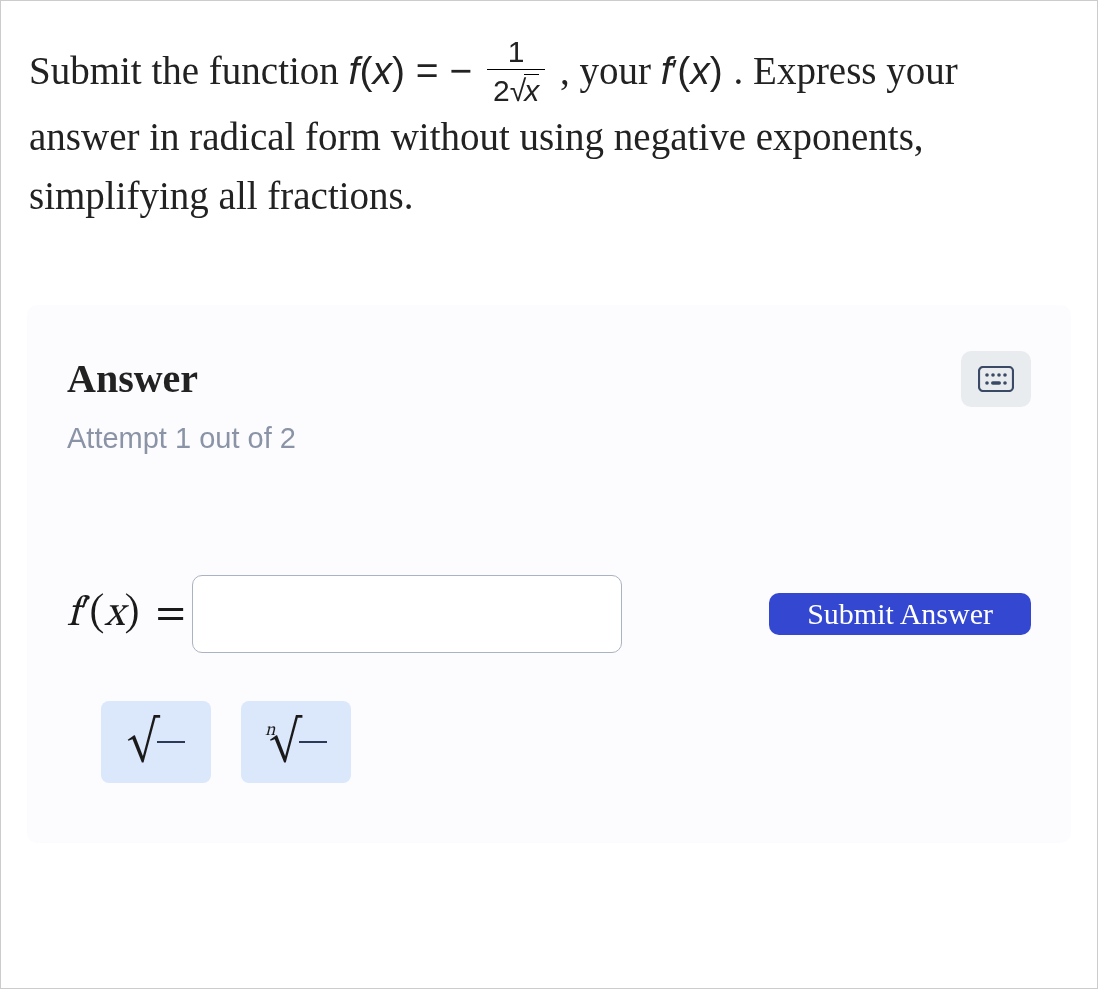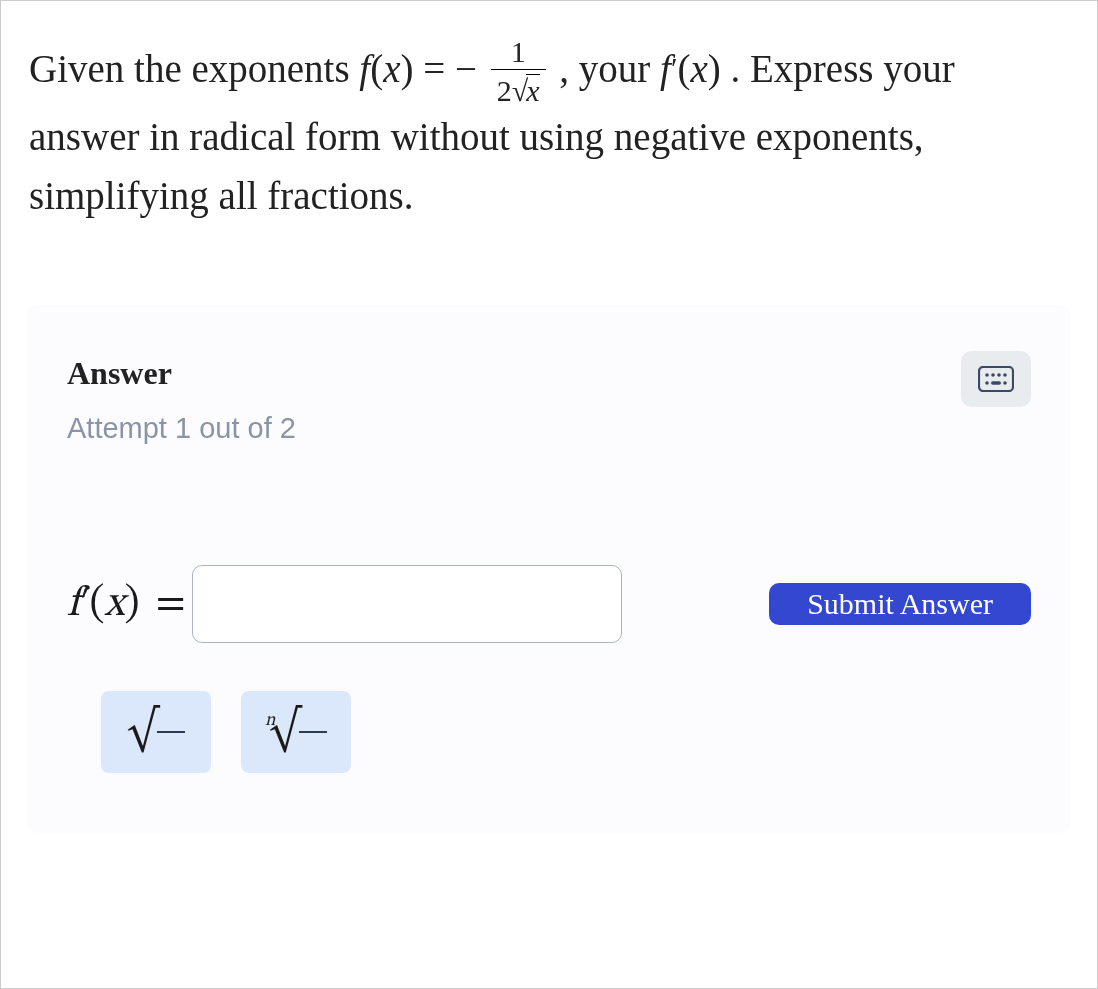--- a/index.html
+++ b/index.html
@@ -14,21 +14,21 @@
   }
   .question-area {
     padding: 38px 28px 20px 28px;
   }
   .question-text {
     font-size: 39px;
     line-height: 1.5;
     color: #222;
   }
   .math {
-    font-family: Liberation Serif, serif;
+    font-family: Liberation Sans, sans-serif;
     font-style: italic;
   }
   .paren { font-style: normal; }
   .frac {
     display: inline-block;
     vertical-align: middle;
     text-align: center;
     font-style: normal;
     font-size: 30px;
     position: relative;
@@ -64,21 +64,21 @@
   .answer-panel {
     margin: 60px 26px 0 26px;
     background: #fcfcfe;
     border-radius: 10px;
     padding: 50px 40px 60px 40px;
     position: relative;
   }
   .answer-heading {
     font-family: Georgia, serif;
     font-weight: 700;
-    font-size: 32px;
+    font-size: 40px;
     color: #222;
   }
   .attempt-text {
     font-family: Liberation Sans, sans-serif;
     font-size: 29px;
     color: #8a94a6;
     margin-top: 20px;
   }
   .keyboard-btn {
     position: absolute;
@@ -167,21 +167,21 @@
     position: relative;
     top: -12px;
     margin-right: -6px;
   }
 </style>
 </head>
 <body>
 
 <div class="question-area">
   <p class="question-text">
-    <span>Given the exponents </span>
+    <span>Submit the function </span>
     <span class="math">
       <span>f</span><span class="paren">(</span><span>x</span><span class="paren">)</span>
       <span class="paren"> = </span>
       <span class="paren">−</span>
       <span class="frac">
         <span class="num">1</span>
         <span class="den">
           <span>2</span><span class="sqrt"><span class="sqrt-bar"><span class="math">x</span></span></span>
         </span>
       </span>

